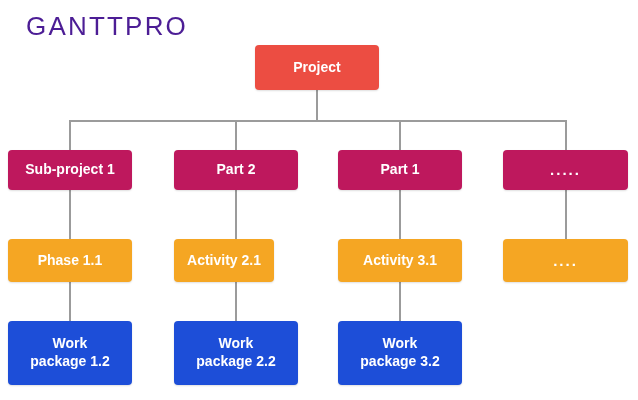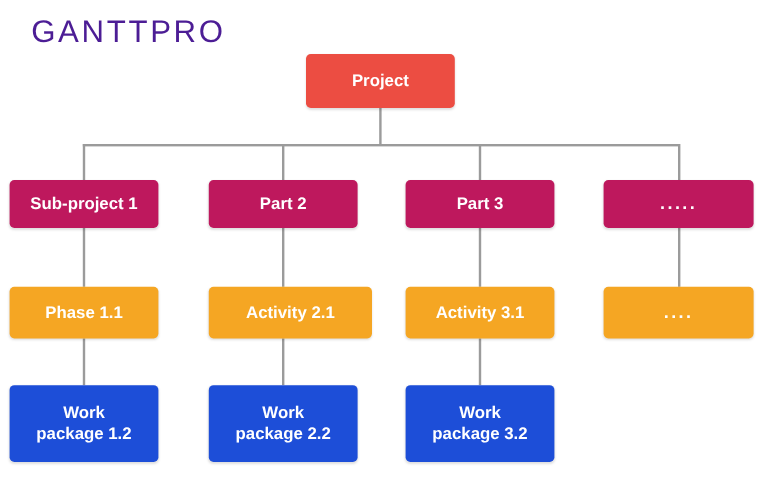--- a/index.html
+++ b/index.html
@@ -100,30 +100,30 @@
     <span class="label">Project</span>
   </div>
 
   <div class="node level1" style="left:8px; top:150px; width:124px; height:40px;">
     <span class="label">Sub-project 1</span>
   </div>
   <div class="node level1" style="left:174px; top:150px; width:124px; height:40px;">
     <span class="label">Part 2</span>
   </div>
   <div class="node level1" style="left:338px; top:150px; width:124px; height:40px;">
-    <span class="label">Part 3</span>
+    <span class="label">Part 1</span>
   </div>
   <div class="node level1 dots" style="left:503px; top:150px; width:125px; height:40px;">
     <span class="label">.....</span>
   </div>
 
   <div class="node level2" style="left:8px; top:239px; width:124px; height:43px;text-align:right;">
     <span class="label">Phase 1.1</span>
   </div>
-  <div class="node level2" style="left:174px; top:239px; width:136px; height:43px;">
+  <div class="node level2" style="left:174px; top:239px; width:100px; height:43px;">
     <span class="label">Activity 2.1</span>
   </div>
   <div class="node level2" style="left:338px; top:239px; width:124px; height:43px;">
     <span class="label">Activity 3.1</span>
   </div>
   <div class="node level2 dots" style="left:503px; top:239px; width:125px; height:43px;">
     <span class="label">....</span>
   </div>
 
   <div class="node level3" style="left:8px; top:321px; width:124px; height:64px;">

